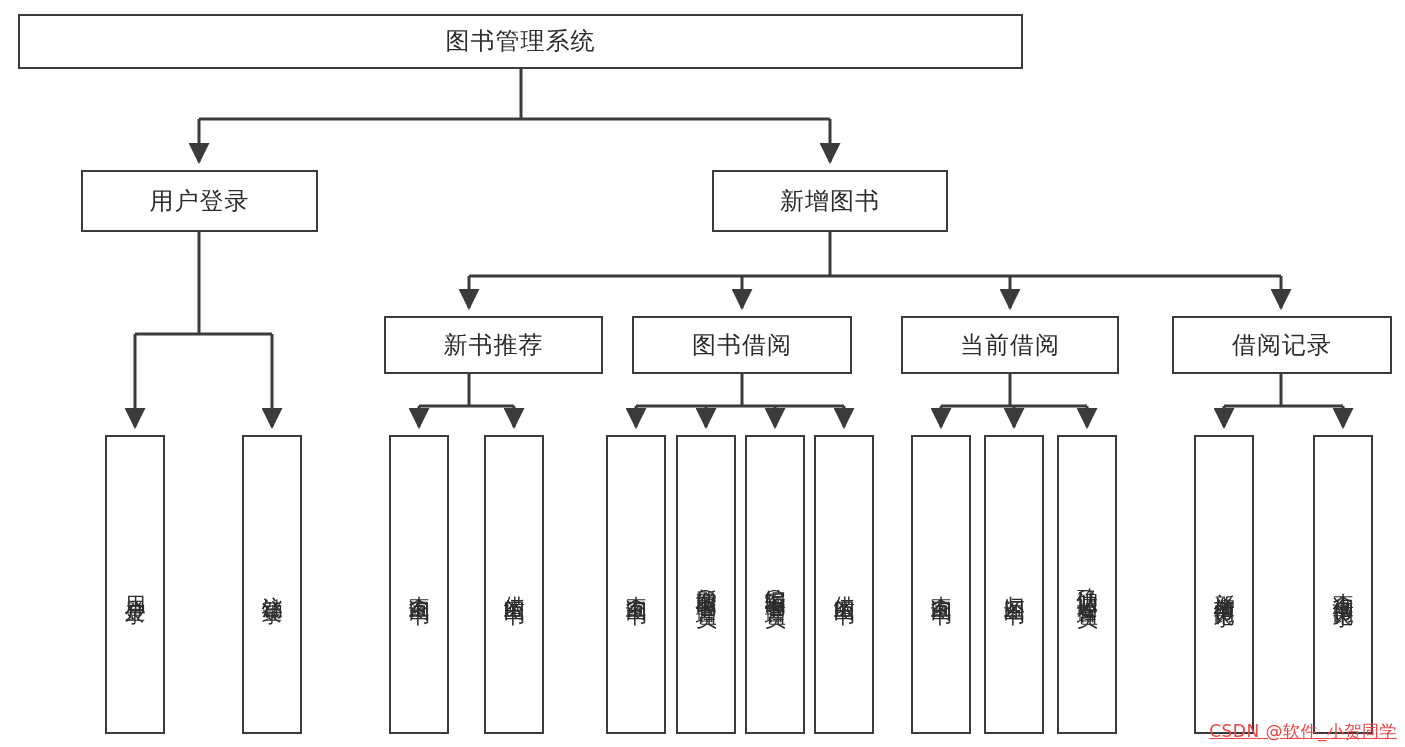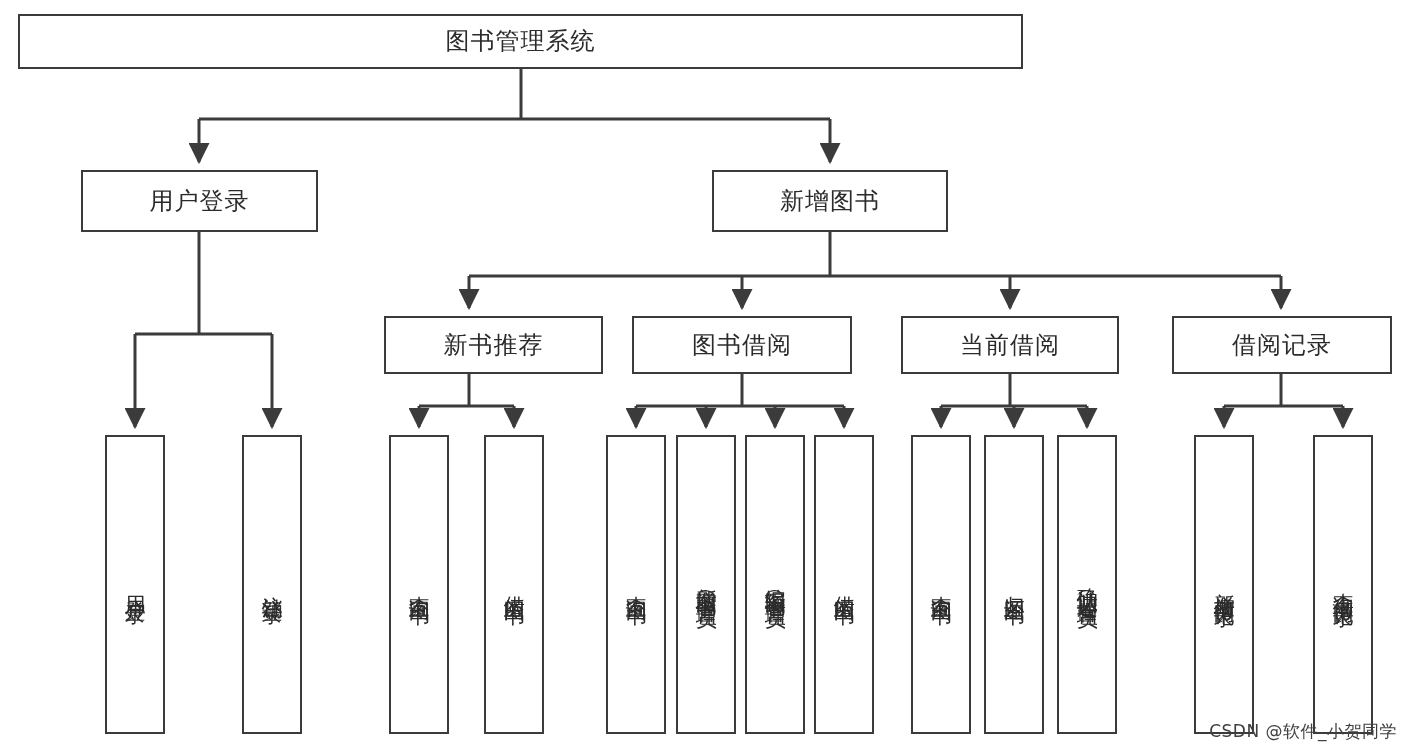--- a/index.html
+++ b/index.html
@@ -146,15 +146,15 @@
   <div class="node vert" style="left: 911px; top: 435px; width: 60px; height: 299px; border-color: rgb(59, 59, 59); background: rgb(255, 255, 255); color: rgb(43, 43, 43);">查询图书</div>
 
   <div class="node vert" style="left: 984px; top: 435px; width: 60px; height: 299px; border-color: rgb(59, 59, 59); background: rgb(255, 255, 255); color: rgb(43, 43, 43);">归还图书</div>
 
   <div class="node vert" style="left: 1057px; top: 435px; width: 60px; height: 299px; border-color: rgb(59, 59, 59); background: rgb(255, 255, 255); color: rgb(43, 43, 43);">确认归还（管理员）</div>
 
   <div class="node vert" style="left: 1194px; top: 435px; width: 60px; height: 299px; border-color: rgb(59, 59, 59); background: rgb(255, 255, 255); color: rgb(43, 43, 43);">新增借阅记录</div>
 
   <div class="node vert" style="left: 1313px; top: 435px; width: 60px; height: 299px; border-color: rgb(59, 59, 59); background: rgb(255, 255, 255); color: rgb(43, 43, 43);">查询借阅记录</div>
 
-  <div class="watermark" style="color: #404040;">CSDN @软件_小贺同学</div>
+  <div class="watermark" style="color: #ef4444; text-decoration: underline;">CSDN @软件_小贺同学</div>
 
 </div>
 
 </body></html>

